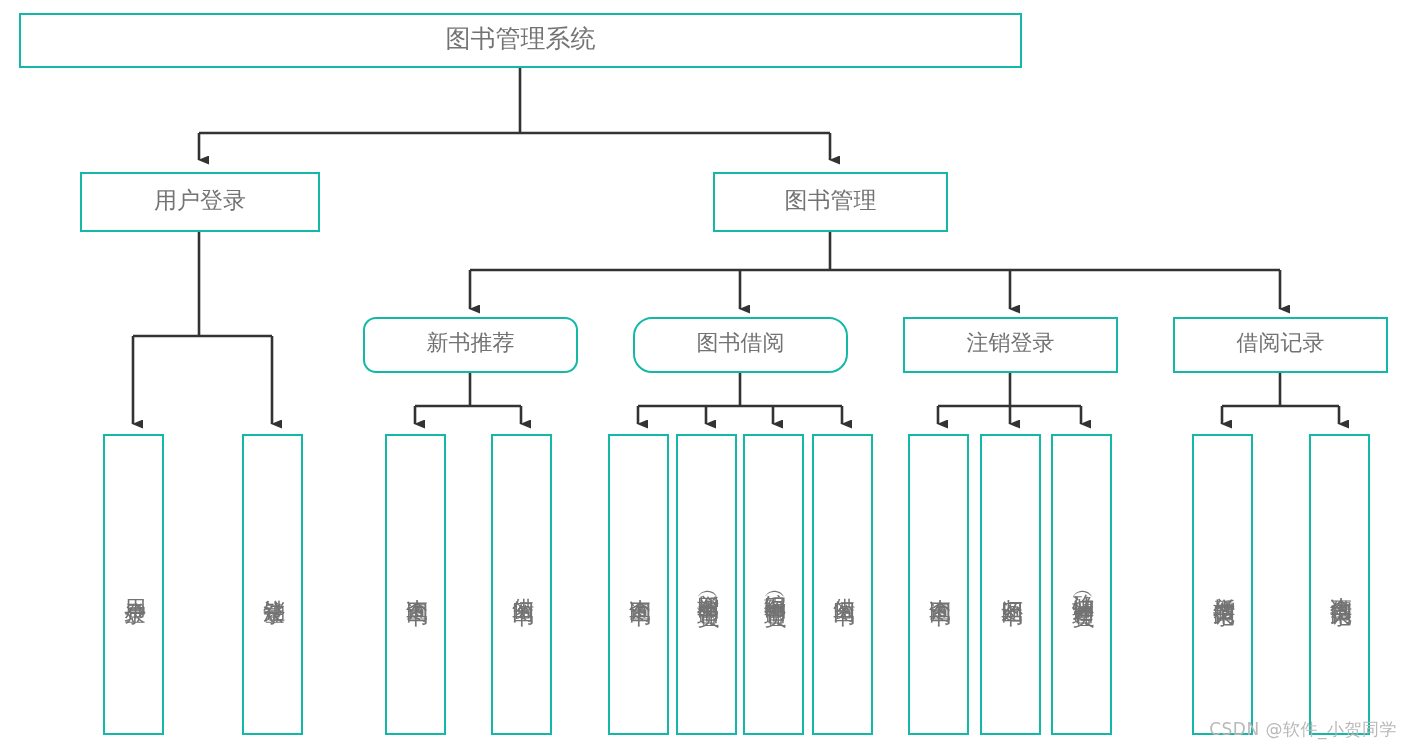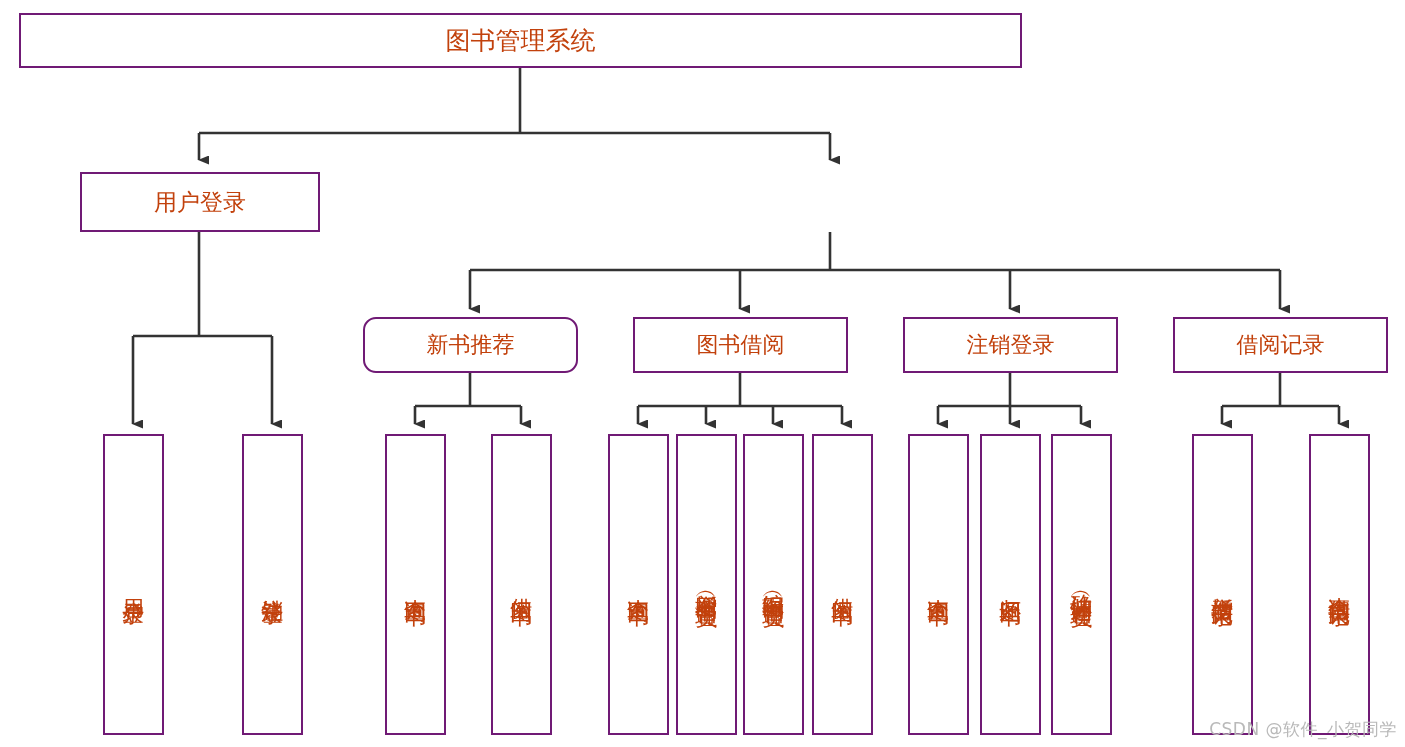--- a/index.html
+++ b/index.html
@@ -22,28 +22,29 @@
   svg#edges {
     position: absolute;
     left: 0;
     top: 0;
     width: 1405px;
     height: 747px;
   }
   .node {
     position: absolute;
     box-sizing: border-box;
-    border: 2px solid #701a75;
+    border: 2px solid #14b8a6;
     background: #ffffff;
     display: flex;
     align-items: center;
     justify-content: center;
     text-align: center;
-    color: #c2410c;
+    color: #737373;
     z-index: 2;
+    font-family: Liberation Mono, monospace;
   }
   .node.horizontal {
     writing-mode: horizontal-tb;
   }
   .node.vertical {
     writing-mode: vertical-rl;
     text-orientation: upright;
     letter-spacing: 2px;
   }
   .node-label {
@@ -122,26 +123,29 @@
   </svg>
 
   <div class="node horizontal level-root" style="left:19px; top:13px; width:1003px; height:55px;">
     <span class="node-label">图书管理系统</span>
   </div>
 
   <div class="node horizontal level-1" style="left:80px; top:172px; width:240px; height:60px;">
     <span class="node-label">用户登录</span>
   </div>
 
+  <div class="node horizontal level-1" style="left:713px; top:172px; width:235px; height:60px;">
+    <span class="node-label">图书管理</span>
+  </div>
 
   <div class="node horizontal level-2" style="left:363px; top:317px; width:215px; height:56px;border-radius:13px;">
     <span class="node-label">新书推荐</span>
   </div>
 
-  <div class="node horizontal level-2" style="left:633px; top:317px; width:215px; height:56px;">
+  <div class="node horizontal level-2" style="left:633px; top:317px; width:215px; height:56px;border-radius:19px;">
     <span class="node-label">图书借阅</span>
   </div>
 
   <div class="node horizontal level-2" style="left:903px; top:317px; width:215px; height:56px;">
     <span class="node-label">注销登录</span>
   </div>
 
   <div class="node horizontal level-2" style="left:1173px; top:317px; width:215px; height:56px;text-align:right;">
     <span class="node-label">借阅记录</span>
   </div>

